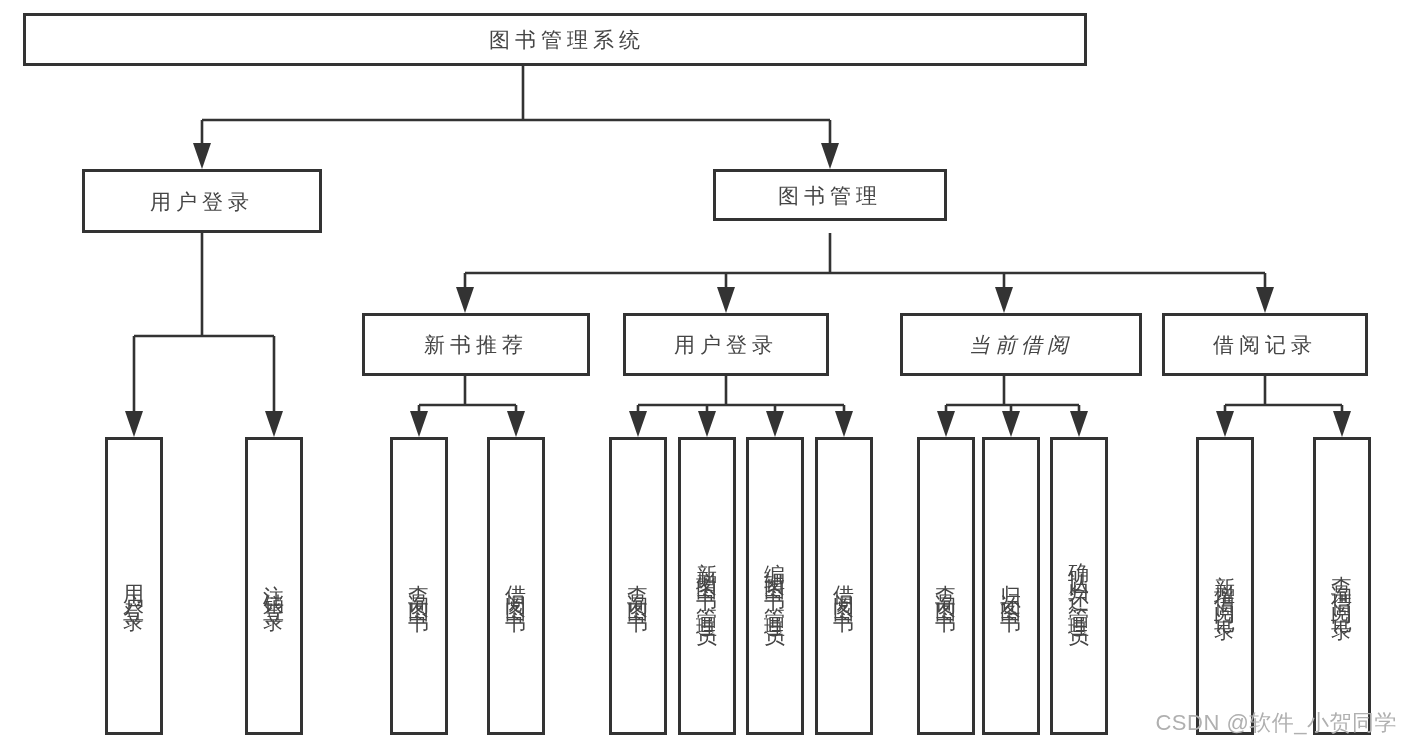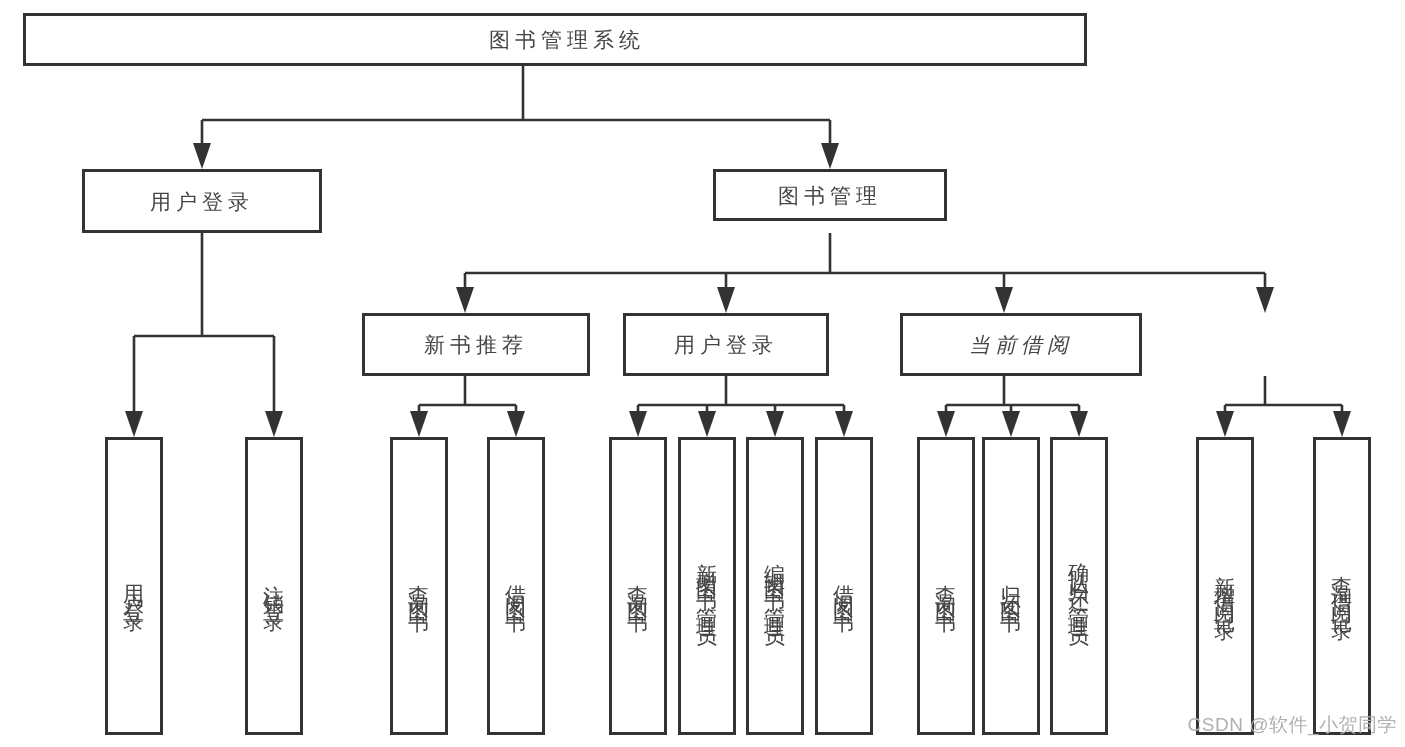--- a/index.html
+++ b/index.html
@@ -51,21 +51,21 @@
   .vbox {
     writing-mode: vertical-rl;
     text-orientation: mixed;
     font-size: 21px;
     letter-spacing: 9px;
   }
   .watermark {
     position: absolute;
     right: 8px;
     bottom: 9px;
-    font-size: 19px;
+    font-size: 22px;
     letter-spacing: 0.5px;
     color: var(--watermark);
     z-index: 5;
     white-space: nowrap;
   }
 </style>
 </head>
 <body>
 
 <div class="canvas">
@@ -111,20 +111,21 @@
   </svg>
 
   <div class="box hbox" style="left:23px; top:13px; width:1064px; height:53px;padding-left:24px;">图书管理系统</div>
 
   <div class="box hbox" style="left:82px; top:169px; width:240px; height:64px;">用户登录</div>
   <div class="box hbox" style="left:713px; top:169px; width:234px; height:52px;">图书管理</div>
 
   <div class="box hbox" style="left:362px; top:313px; width:228px; height:63px;">新书推荐</div>
   <div class="box hbox" style="left:623px; top:313px; width:206px; height:63px;">用户登录</div>
   <div class="box hbox" style="left:900px; top:313px; width:242px; height:63px;font-style:italic;">当前借阅</div>
+  <div class="box hbox" style="left:1162px; top:313px; width:206px; height:63px;">借阅记录</div>
 
   <div class="box vbox" style="left:105px; top:437px; width:58px; height:298px;">用户登录</div>
   <div class="box vbox" style="left:245px; top:437px; width:58px; height:298px;">注销登录</div>
 
   <div class="box vbox" style="left:390px; top:437px; width:58px; height:298px;">查询图书</div>
   <div class="box vbox" style="left:487px; top:437px; width:58px; height:298px;">借阅图书</div>
 
   <div class="box vbox" style="left:609px; top:437px; width:58px; height:298px;">查询图书</div>
   <div class="box vbox" style="left:678px; top:437px; width:58px; height:298px;">新增图书（管理员）</div>
   <div class="box vbox" style="left:746px; top:437px; width:58px; height:298px;">编辑图书（管理员）</div>

